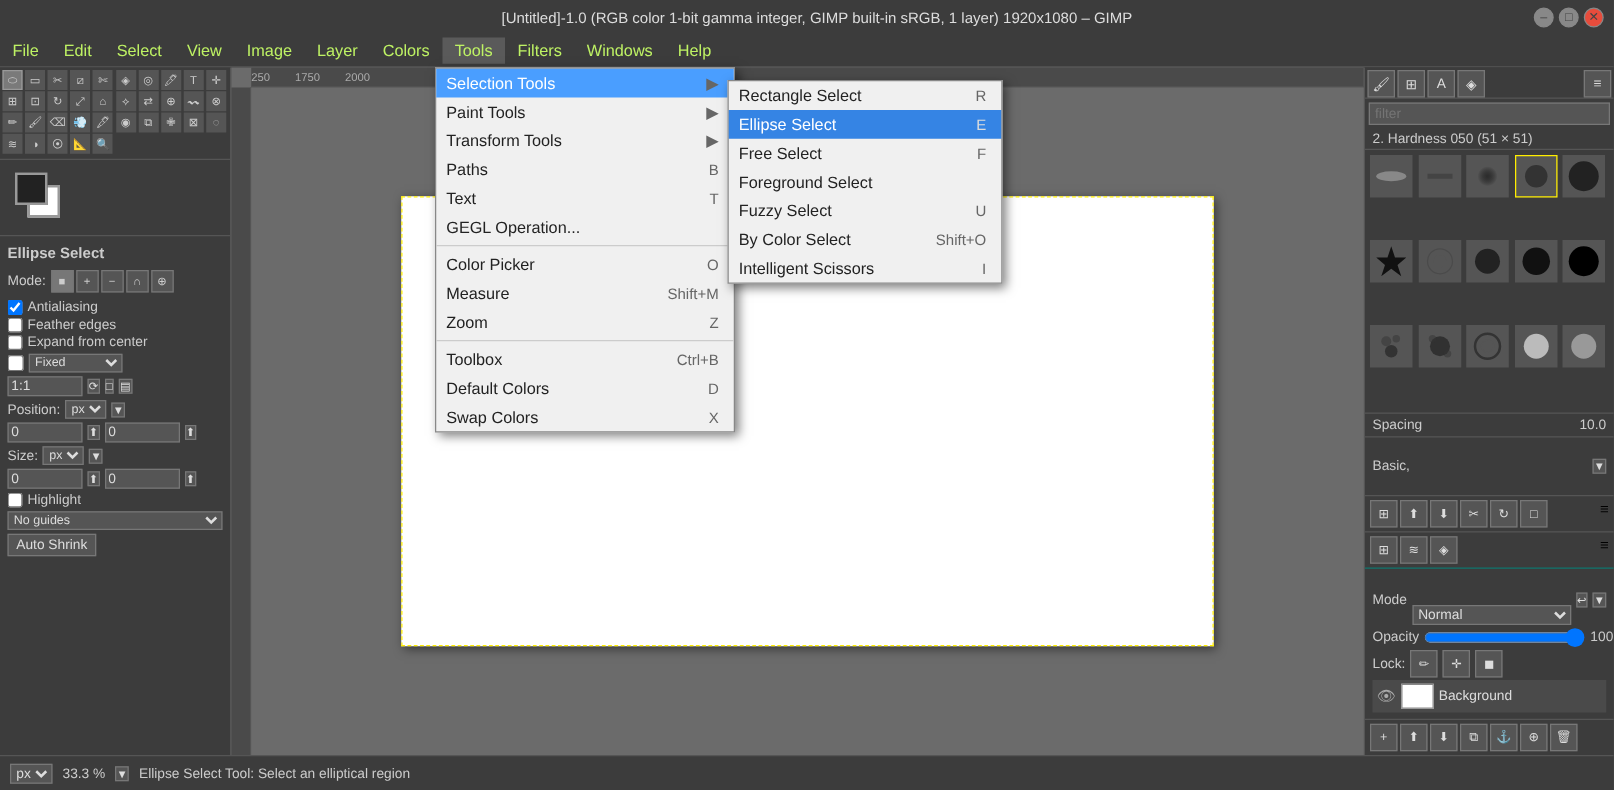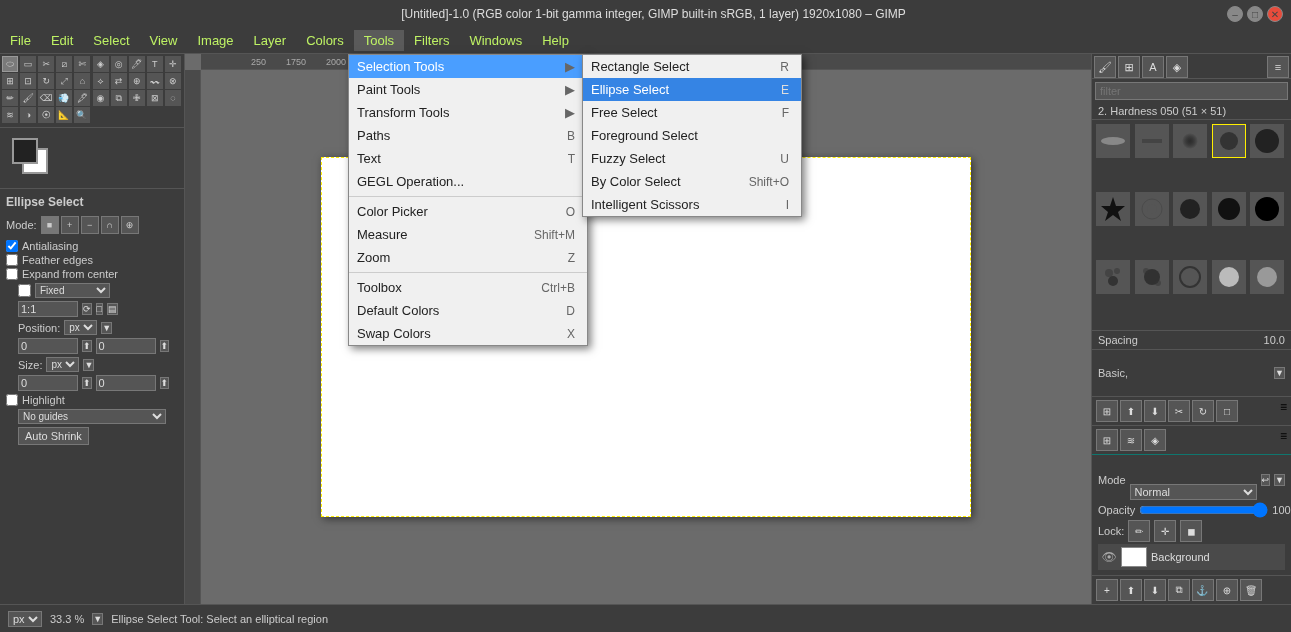--- a/index.html
+++ b/index.html
@@ -104,21 +104,21 @@
     .mode-btn {
       width: 18px; height: 18px;
       background: #555;
       border: 1px solid #777;
       display: flex; align-items: center; justify-content: center;
       font-size: 9px; color: #ccc; cursor: pointer;
     }
     .mode-btn.active { background: #777; }
     .checkbox-row { display: flex; align-items: center; gap: 4px; margin: 2px 0; }
     .checkbox-row input[type=checkbox] { width: 12px; height: 12px; }
-    .spinbox-row { display: flex; align-items: center; gap: 4px; margin: 3px 12px; }
+    .spinbox-row { display: flex; align-items: center; gap: 4px; margin: 3px 0; }
     .spinbox { width: 60px; background: #555; border: 1px solid #777; color: #ddd; padding: 1px 2px; font-size: 11px; }
     .unit-select { background: #555; border: 1px solid #777; color: #ddd; font-size: 10px; }
     .select-wide { background: #555; border: 1px solid #777; color: #ddd; font-size: 10px; width: 100%; }
 
     .fg-bg-colors {
       display: flex; position: relative; width: 40px; height: 40px; margin: 4px 6px;
     }
     .color-box {
       width: 26px; height: 26px;
       border: 2px solid #999;
@@ -483,21 +483,21 @@
       </div>
 
       <div class="spinbox-row">
         <button style="background:#555;border:1px solid #777;color:#ddd;font-size:11px;cursor:pointer;padding:2px 6px;">Auto Shrink</button>
       </div>
     </div>
   </div>
 
   <div class="canvas-area">
     <div class="ruler-h">
-      <span style="font-size:9px;color:#aaa;padding-left:50px;">250 &nbsp;&nbsp;&nbsp;&nbsp;&nbsp;&nbsp; 1750 &nbsp;&nbsp;&nbsp;&nbsp;&nbsp;&nbsp; 2000</span>
+      <span style="font-size:9px;color:#aaa;">250 &nbsp;&nbsp;&nbsp;&nbsp;&nbsp;&nbsp; 1750 &nbsp;&nbsp;&nbsp;&nbsp;&nbsp;&nbsp; 2000</span>
     </div>
     <div class="ruler-v"></div>
     <div class="canvas-surface">
       <div class="canvas-white"></div>
     </div>
   </div>
 
   <div class="right-panel">
     <div class="panel-tabs">
       <div class="panel-tab">🖌</div>
@@ -728,21 +728,21 @@
     <div class="menu-item">
       <span class="menu-item-label">Default Colors</span>
       <span class="menu-item-key">D</span>
     </div>
     <div class="menu-item">
       <span class="menu-item-label">Swap Colors</span>
       <span class="menu-item-key">X</span>
     </div>
   </div>
 
-  <div class="menu-popup sel-submenu" style="top:54px; left:582px; min-width:220px;">
+  <div class="menu-popup sel-submenu" style="top:64px; left:582px; min-width:220px;">
     <div class="menu-item">
       <span class="menu-item-label">Rectangle Select</span>
       <span class="menu-item-key">R</span>
     </div>
     <div class="menu-item active">
       <span class="menu-item-label">Ellipse Select</span>
       <span class="menu-item-key">E</span>
     </div>
     <div class="menu-item">
       <span class="menu-item-label">Free Select</span>

